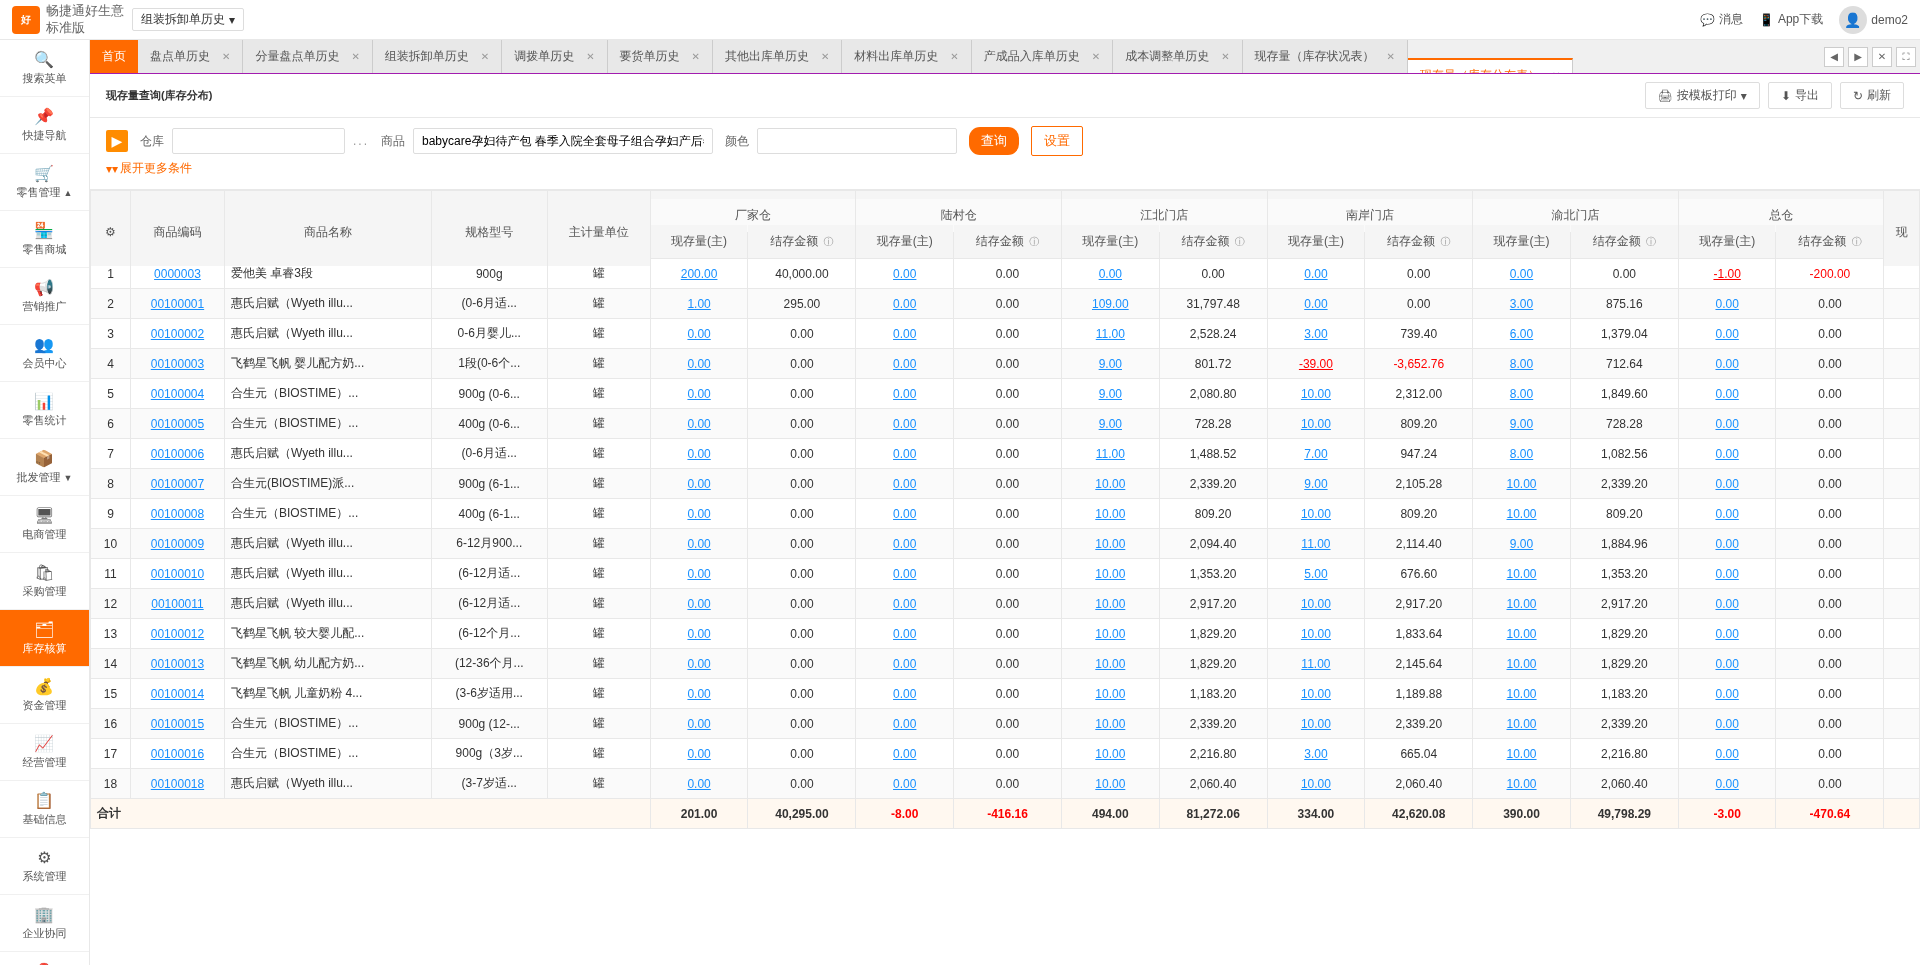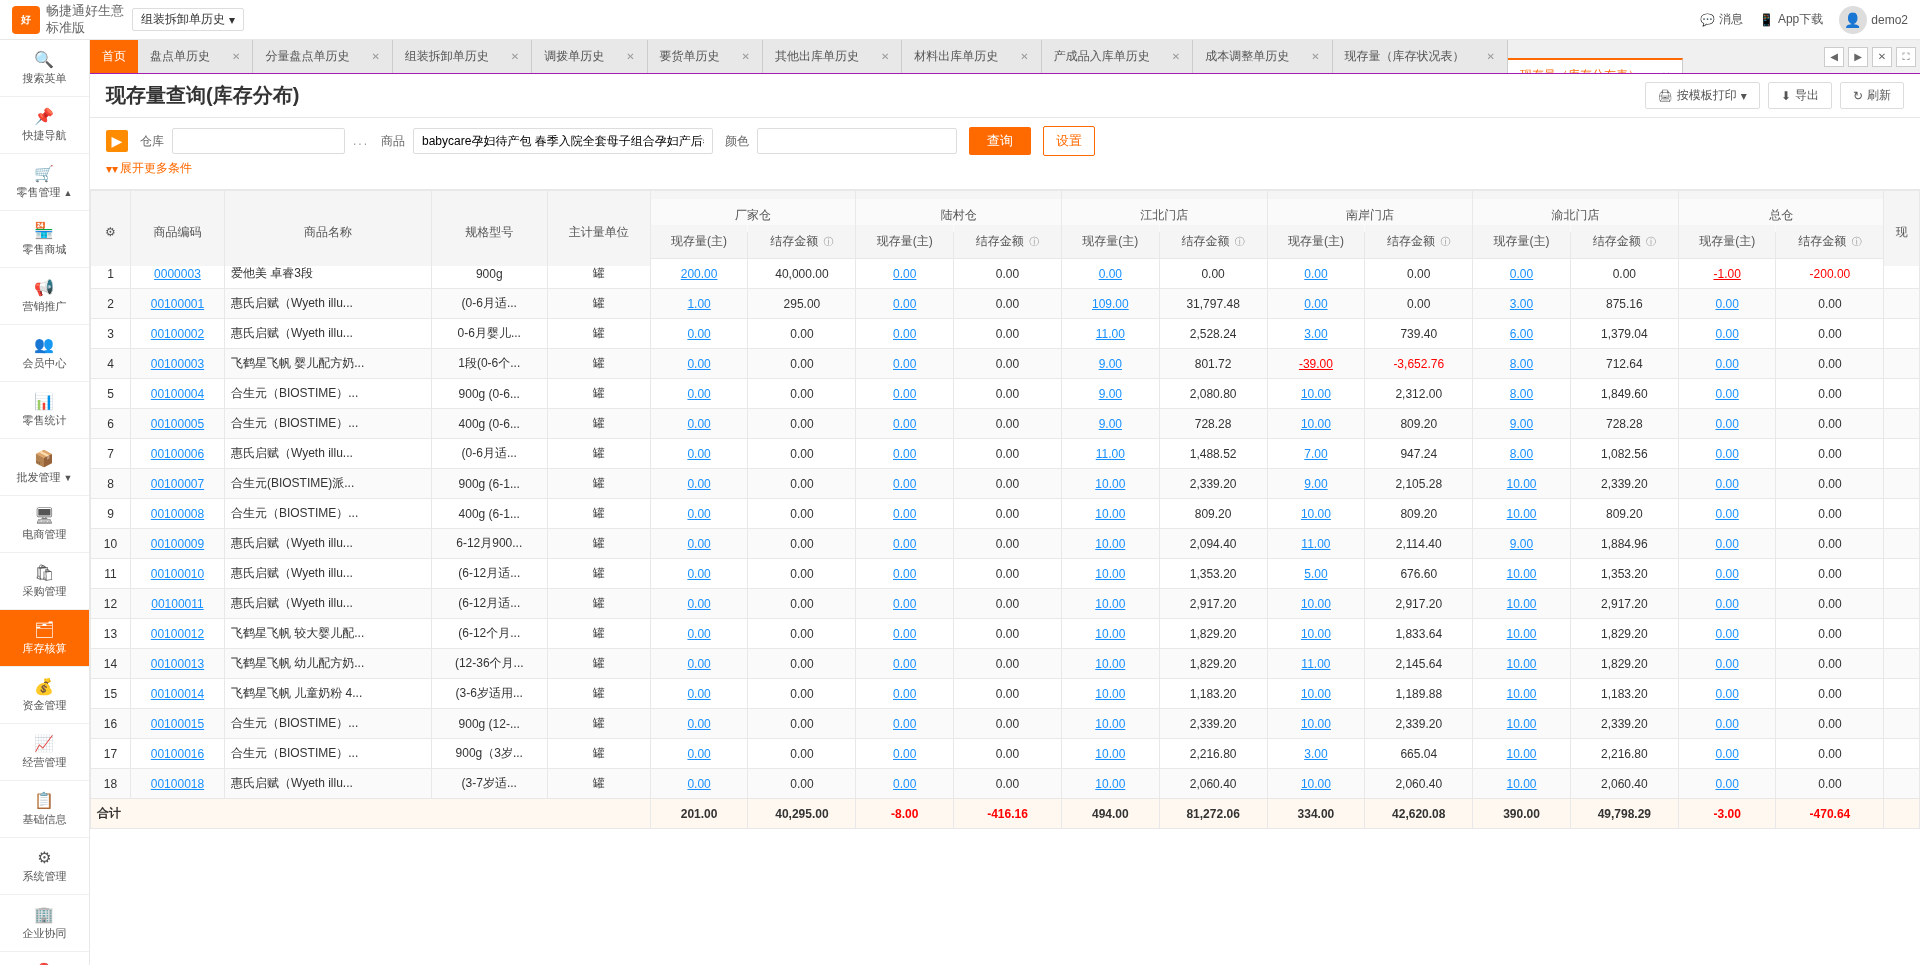--- a/index.html
+++ b/index.html
@@ -17,46 +17,46 @@
 
     
     .sidebar { position: fixed; left: 0; top: 40px; bottom: 0; width: 90px; background: #fff; border-right: 1px solid #e8e8e8; overflow-y: auto; z-index: 100; }
     .sidebar-item { padding: 10px 4px; text-align: center; cursor: pointer; color: #555; font-size: 11px; border-bottom: 1px solid #f0f0f0; }
     .sidebar-item.active { background: #ff6a00; color: #fff; }
     .sidebar-item .s-icon { font-size: 16px; margin-bottom: 2px; display: block; }
 
     
     .tabbar { position: fixed; top: 40px; left: 90px; right: 0; height: 34px; background: #f0f0f0; display: flex; align-items: center; overflow-x: auto; border-bottom: 1px solid #a21caf; z-index: 99; }
     .tabbar::-webkit-scrollbar { height: 3px; }
-    .tabbar-tab { display: flex; align-items: center; gap: 20px; padding: 0 12px; height: 34px; background: #e8e8e8; border-right: 1px solid #ccc; white-space: nowrap; cursor: pointer; font-size: 12px; color: #555; flex-shrink: 0; }
+    .tabbar-tab { display: flex; align-items: center; gap: 10px; padding: 0 12px; height: 34px; background: #e8e8e8; border-right: 1px solid #ccc; white-space: nowrap; cursor: pointer; font-size: 12px; color: #555; flex-shrink: 0; }
     .tabbar-tab.active { background: #fff; color: #ff6a00; border-top: 2px solid #ff6a00; margin-top: 36px; }
     .tabbar-tab .close-btn { font-size: 10px; color: #999; cursor: pointer; margin-left: 2px; }
     .home-tab { padding: 0 12px; height: 34px; display: flex; align-items: center; background: #ff6a00; color: #fff; font-size: 12px; cursor: pointer; flex-shrink: 0; }
     .tabbar-controls { margin-left: auto; display: flex; align-items: center; padding: 0 4px; gap: 4px; flex-shrink: 0; }
     .tabbar-ctrl-btn { width: 20px; height: 20px; border: 1px solid #ccc; background: #fff; cursor: pointer; display: flex; align-items: center; justify-content: center; font-size: 10px; color: #666; }
 
     
     .main { position: fixed; top: 74px; left: 90px; right: 0; bottom: 0; display: flex; flex-direction: column; overflow: hidden; }
 
     
     .page-header { background: #fff; padding: 8px 16px; border-bottom: 1px solid #e8e8e8; display: flex; align-items: center; justify-content: space-between; }
-    .page-title { font-size: 20px; font-weight: bold; color: #333; text-align: right; }
+    .page-title { font-size: 11px; font-weight: bold; color: #333; text-align: right; }
     .header-actions { display: flex; align-items: center; gap: 8px; }
     .btn-action { padding: 4px 12px; border: 1px solid #ddd; background: #fff; cursor: pointer; font-size: 12px; color: #555; border-radius: 2px; display: flex; align-items: center; gap: 4px; }
 
     
     .filter-area { background: #fff; padding: 8px 16px; border-bottom: 1px solid #e8e8e8; }
     .filter-row { display: flex; align-items: center; gap: 12px; flex-wrap: nowrap; }
     .filter-item { display: flex; align-items: center; gap: 8px; }
     .filter-label { color: #666; white-space: nowrap; }
     .filter-input { border: 1px solid #ddd; padding: 3px 8px; border-radius: 2px; font-size: 12px; min-width: 80px; height: 26px; }
     .filter-input-wide { min-width: 300px; }
     .filter-input-color { min-width: 200px; }
     .filter-expand { color: #ff6a00; cursor: pointer; font-size: 12px; display: flex; align-items: center; gap: 2px; margin: 0 auto; }
-    .btn-query { background: #ff6a00; color: #fff; border: none; padding: 5px 18px; border-radius: 2px; cursor: pointer; font-size: 13px; }
+    .btn-query { background: #ff6a00; color: #fff; border: none; padding: 5px 12px; border-radius: 11px; cursor: pointer; font-size: 13px; }
     .btn-settings { border: 1px solid #ff6a00; color: #ff6a00; padding: 5px 12px; border-radius: 2px; cursor: pointer; font-size: 13px; background: #fff; }
     .expand-section { text-align: center; padding: 4px 0; }
     .arrow-btn { background: #ff8c00; color: #fff; border: none; width: 22px; height: 22px; cursor: pointer; font-size: 14px; border-radius: 2px; }
     .dots-btn { color: #999; cursor: pointer; letter-spacing: 2px; }
 
     
     .table-container { flex: 1; overflow: auto; background: #fff; }
     table { width: 100%; border-collapse: collapse; font-size: 12px; }
     thead tr { background: #f5f5f5; }
     thead th { padding: 8px 6px; border: 1px solid #e8e8e8; text-align: center; color: #555; font-weight: normal; white-space: nowrap; position: sticky; top: 8px; background: #f5f5f5; z-index: 10; }

